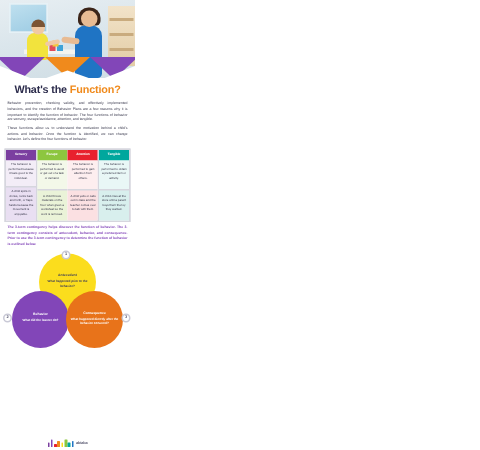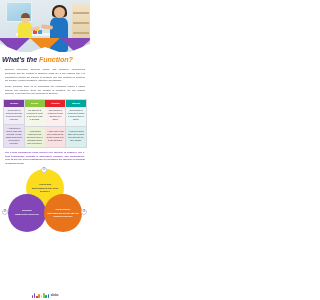--- a/index.html
+++ b/index.html
@@ -49,21 +49,21 @@
   .chev-l { left:-2px; border-left:16px solid transparent; border-right:16px solid transparent;
             border-top:15px solid #8246b8; }
   .chev-r { right:-2px; border-left:16px solid transparent; border-right:16px solid transparent;
             border-top:15px solid #8246b8; }
   .chev-o { left:50%; margin-left:-15px; border-left:15px solid transparent;
             border-right:15px solid transparent; border-top:14px solid #f08a1c; }
   .hero-mask { position:absolute; left:0; top:44px; width:90px; height:10px; background:#fff;
                clip-path:polygon(0 0, 0 100%, 100% 100%, 100% 0, 72% 100%, 50% 30%, 28% 100%); }
 
   
-  .title-wrap { padding:3px 2px 2px;font-style:italic; }
+  .title-wrap { text-align:center; padding:3px 2px 2px; }
   .title { font-size:7.2px; font-weight:bold; color:#2b2b4b; letter-spacing:-.1px;
            white-space:nowrap; }
   .title .accent { color:#f08a1c; }
 
   
   .intro { padding:2px 5px 0; }
   .intro p { font-size:2.35px; line-height:1.62; color:#3b3b4f; text-align:justify;
              margin-bottom:1.6px; }
 
   

